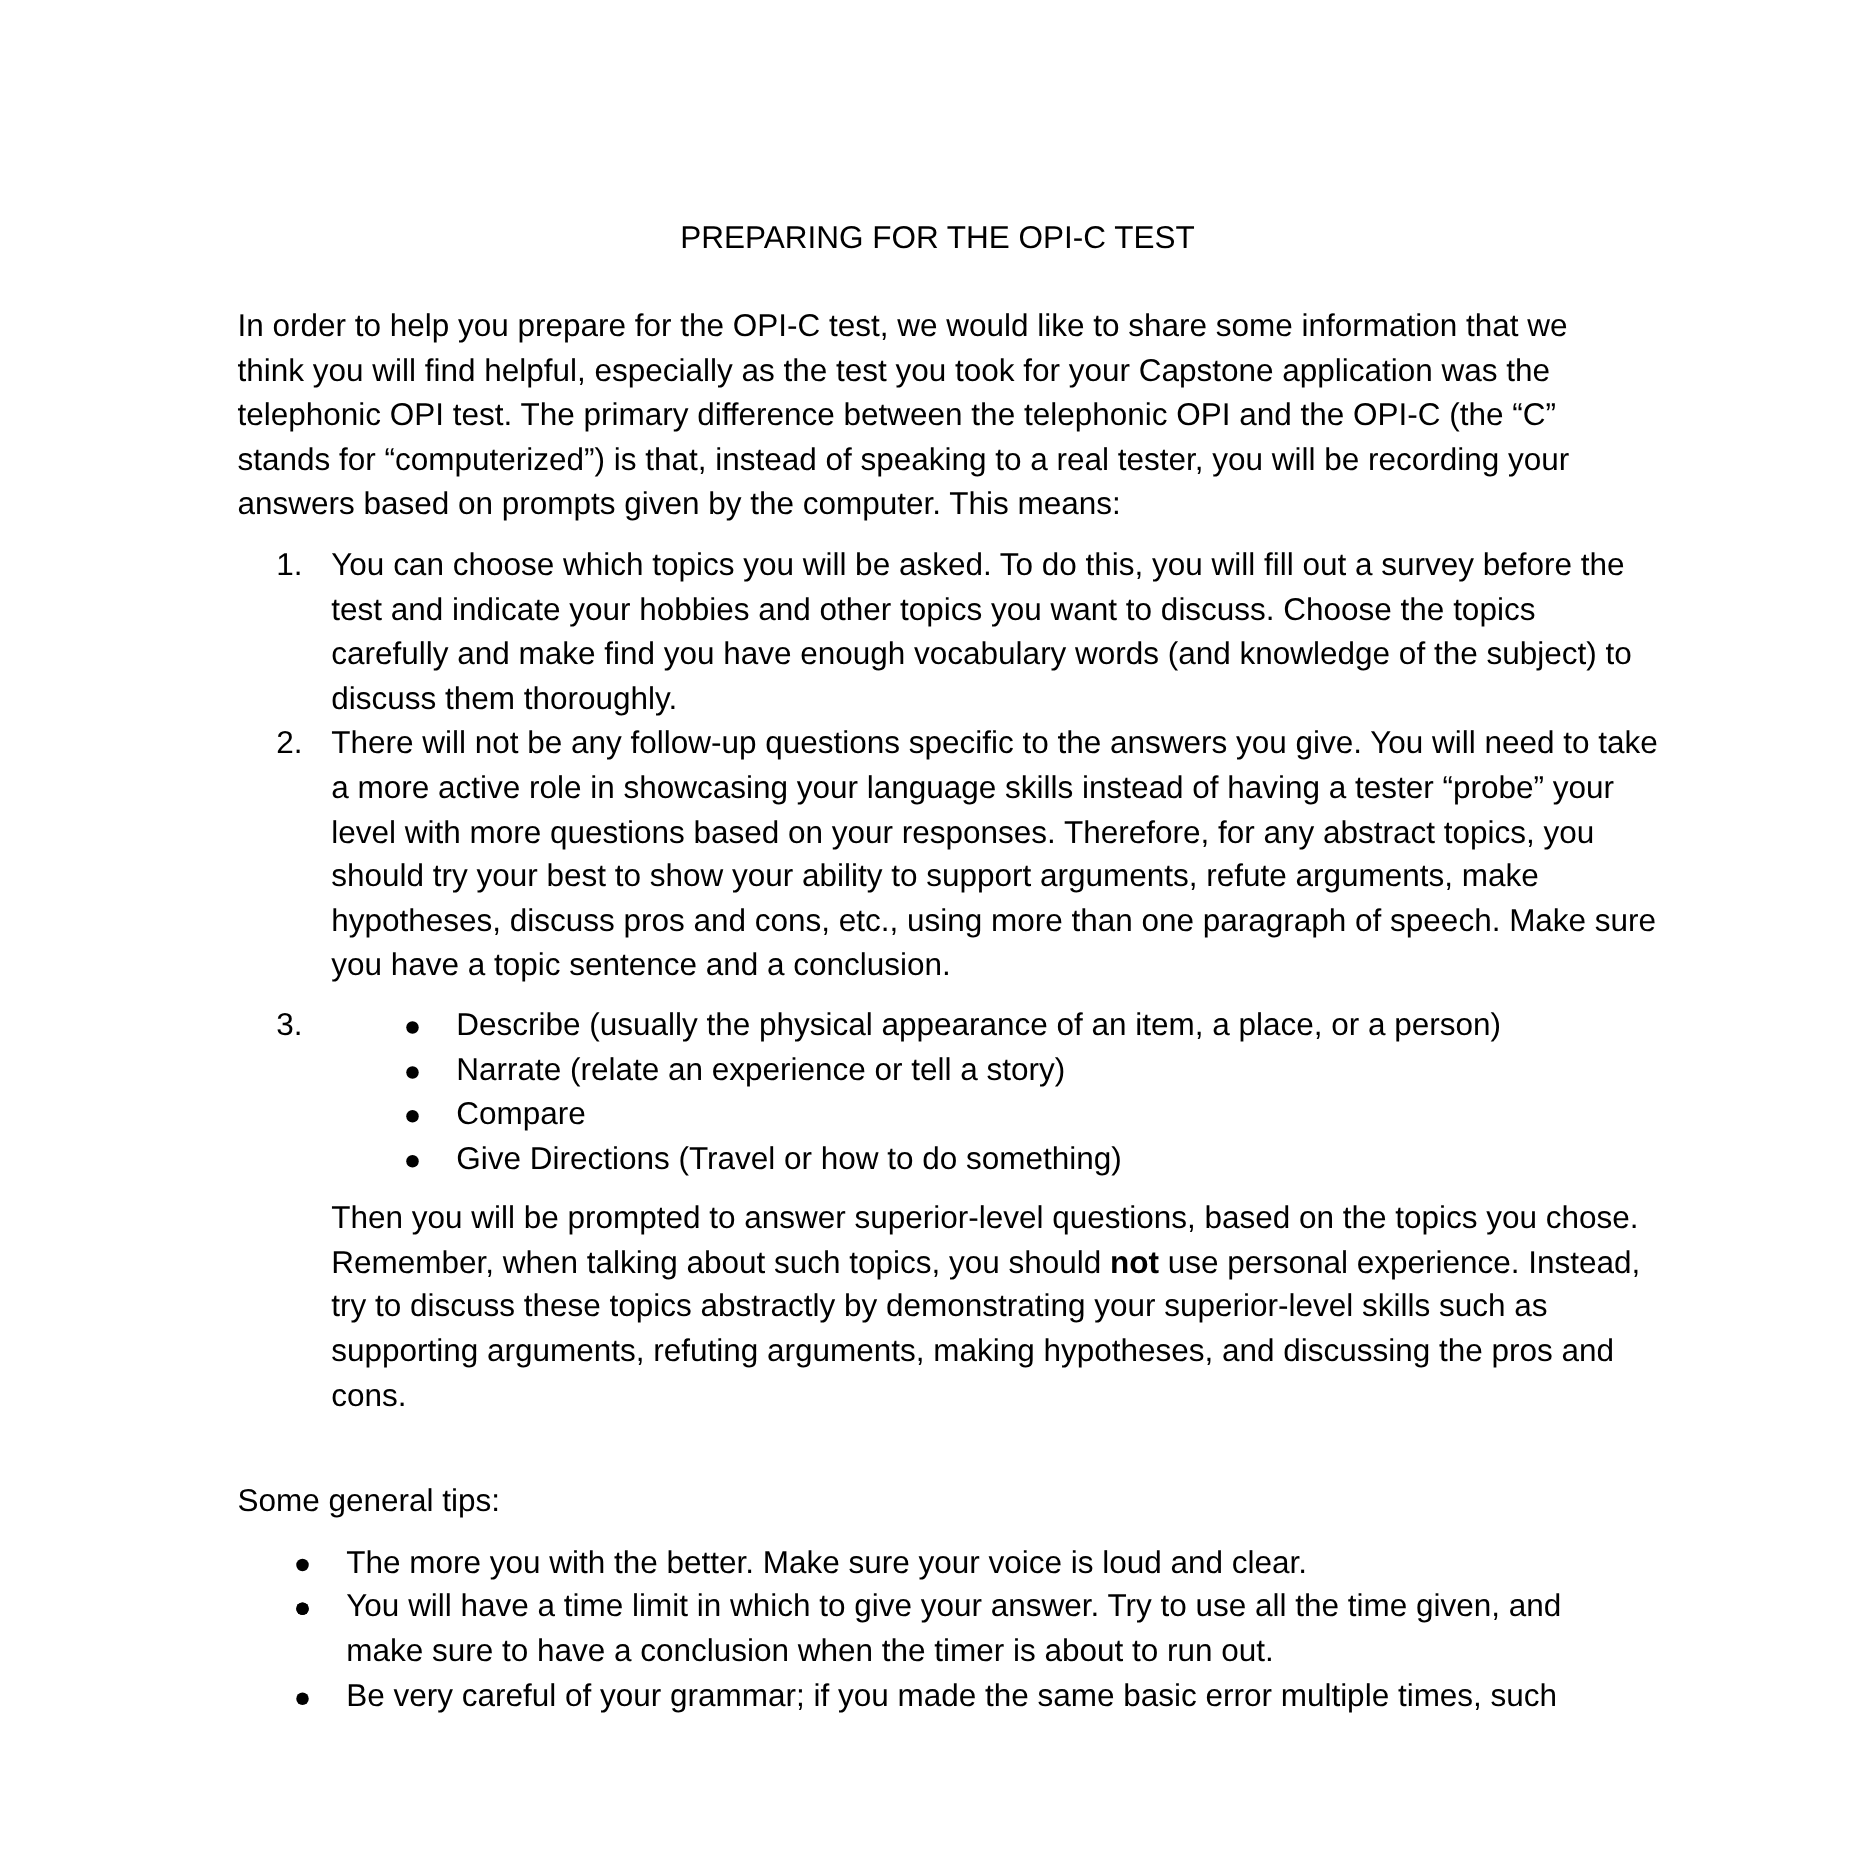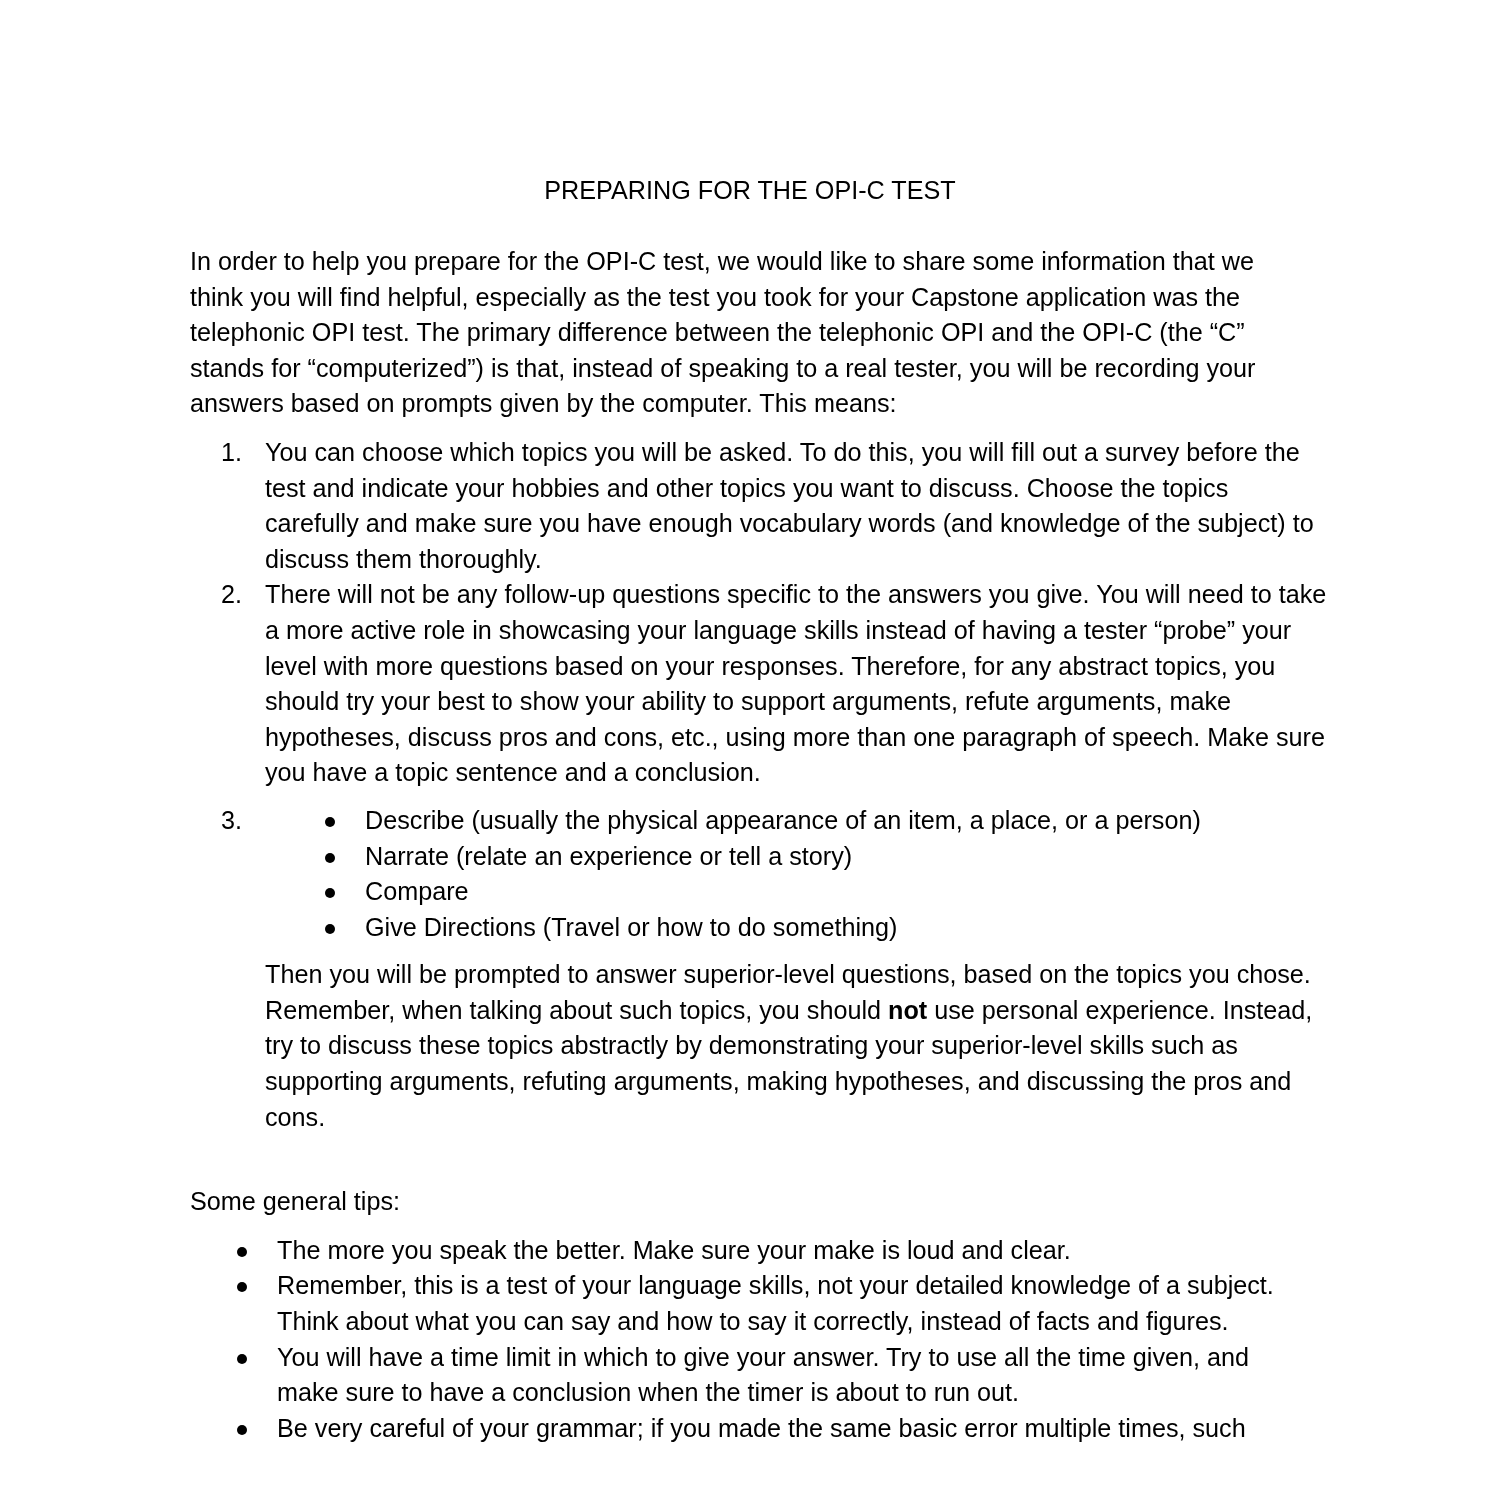--- a/index.html
+++ b/index.html
@@ -88,21 +88,21 @@
 <div class="page">
   <div class="content">
 
     <div class="title">PREPARING FOR THE OPI-C TEST</div>
 
     <p class="para">In order to help you prepare for the OPI-C test, we would like to share some information that we think you will find helpful, especially as the test you took for your Capstone application was the telephonic OPI test. The primary difference between the telephonic OPI and the OPI-C (the “C” stands for “computerized”) is that, instead of speaking to a real tester, you will be recording your answers based on prompts given by the computer. This means:</p>
 
     <ol class="numbered">
       <li>
         <span class="num">1.</span>
-        <span>You can choose which topics you will be asked. To do this, you will fill out a survey before the test and indicate your hobbies and other topics you want to discuss. Choose the topics carefully and make sure you have enough vocabulary words (and knowledge of the subject) to discuss them thoroughly.</span>
+        <span>You can choose which topics you will be asked. To do this, you will fill out a survey before the test and indicate your hobbies and other topics you want to discuss. Choose the topics carefully and make find you have enough vocabulary words (and knowledge of the subject) to discuss them thoroughly.</span>
       </li>
       <li>
         <span class="num">2.</span>
         <span>There will not be any follow-up questions specific to the answers you give. You will need to take a more active role in showcasing your language skills instead of having a tester “probe” your level with more questions based on your responses. Therefore, for any abstract topics, you should try your best to show your ability to support arguments, refute arguments, make hypotheses, discuss pros and cons, etc., using more than one paragraph of speech. Make sure you have a topic sentence and a conclusion.</span>
       </li>
       <li>
         <span class="num">3.</span>
         <ul class="bullets sub-bullets">
           <li>
             <span class="bullet-dot"></span>
@@ -125,25 +125,24 @@
       </li>
     </ol>
 
     <div class="spacer"></div>
 
     <p class="para">Some general tips:</p>
 
     <ul class="bullets">
       <li>
         <span class="bullet-dot"></span>
-        <span>The more you speak the better. Make sure your make is loud and clear.</span>
+        <span>The more you with the better. Make sure your voice is loud and clear.</span>
       </li>
       <li>
         <span class="bullet-dot"></span>
-        <span>Remember, this is a test of your language skills, not your detailed knowledge of a subject. Think about what you can say and how to say it correctly, instead of facts and figures.</span>
       </li>
       <li>
         <span class="bullet-dot"></span>
         <span>You will have a time limit in which to give your answer. Try to use all the time given, and make sure to have a conclusion when the timer is about to run out.</span>
       </li>
       <li>
         <span class="bullet-dot"></span>
         <span>Be very careful of your grammar; if you made the same basic error multiple times, such</span>
       </li>
     </ul>

